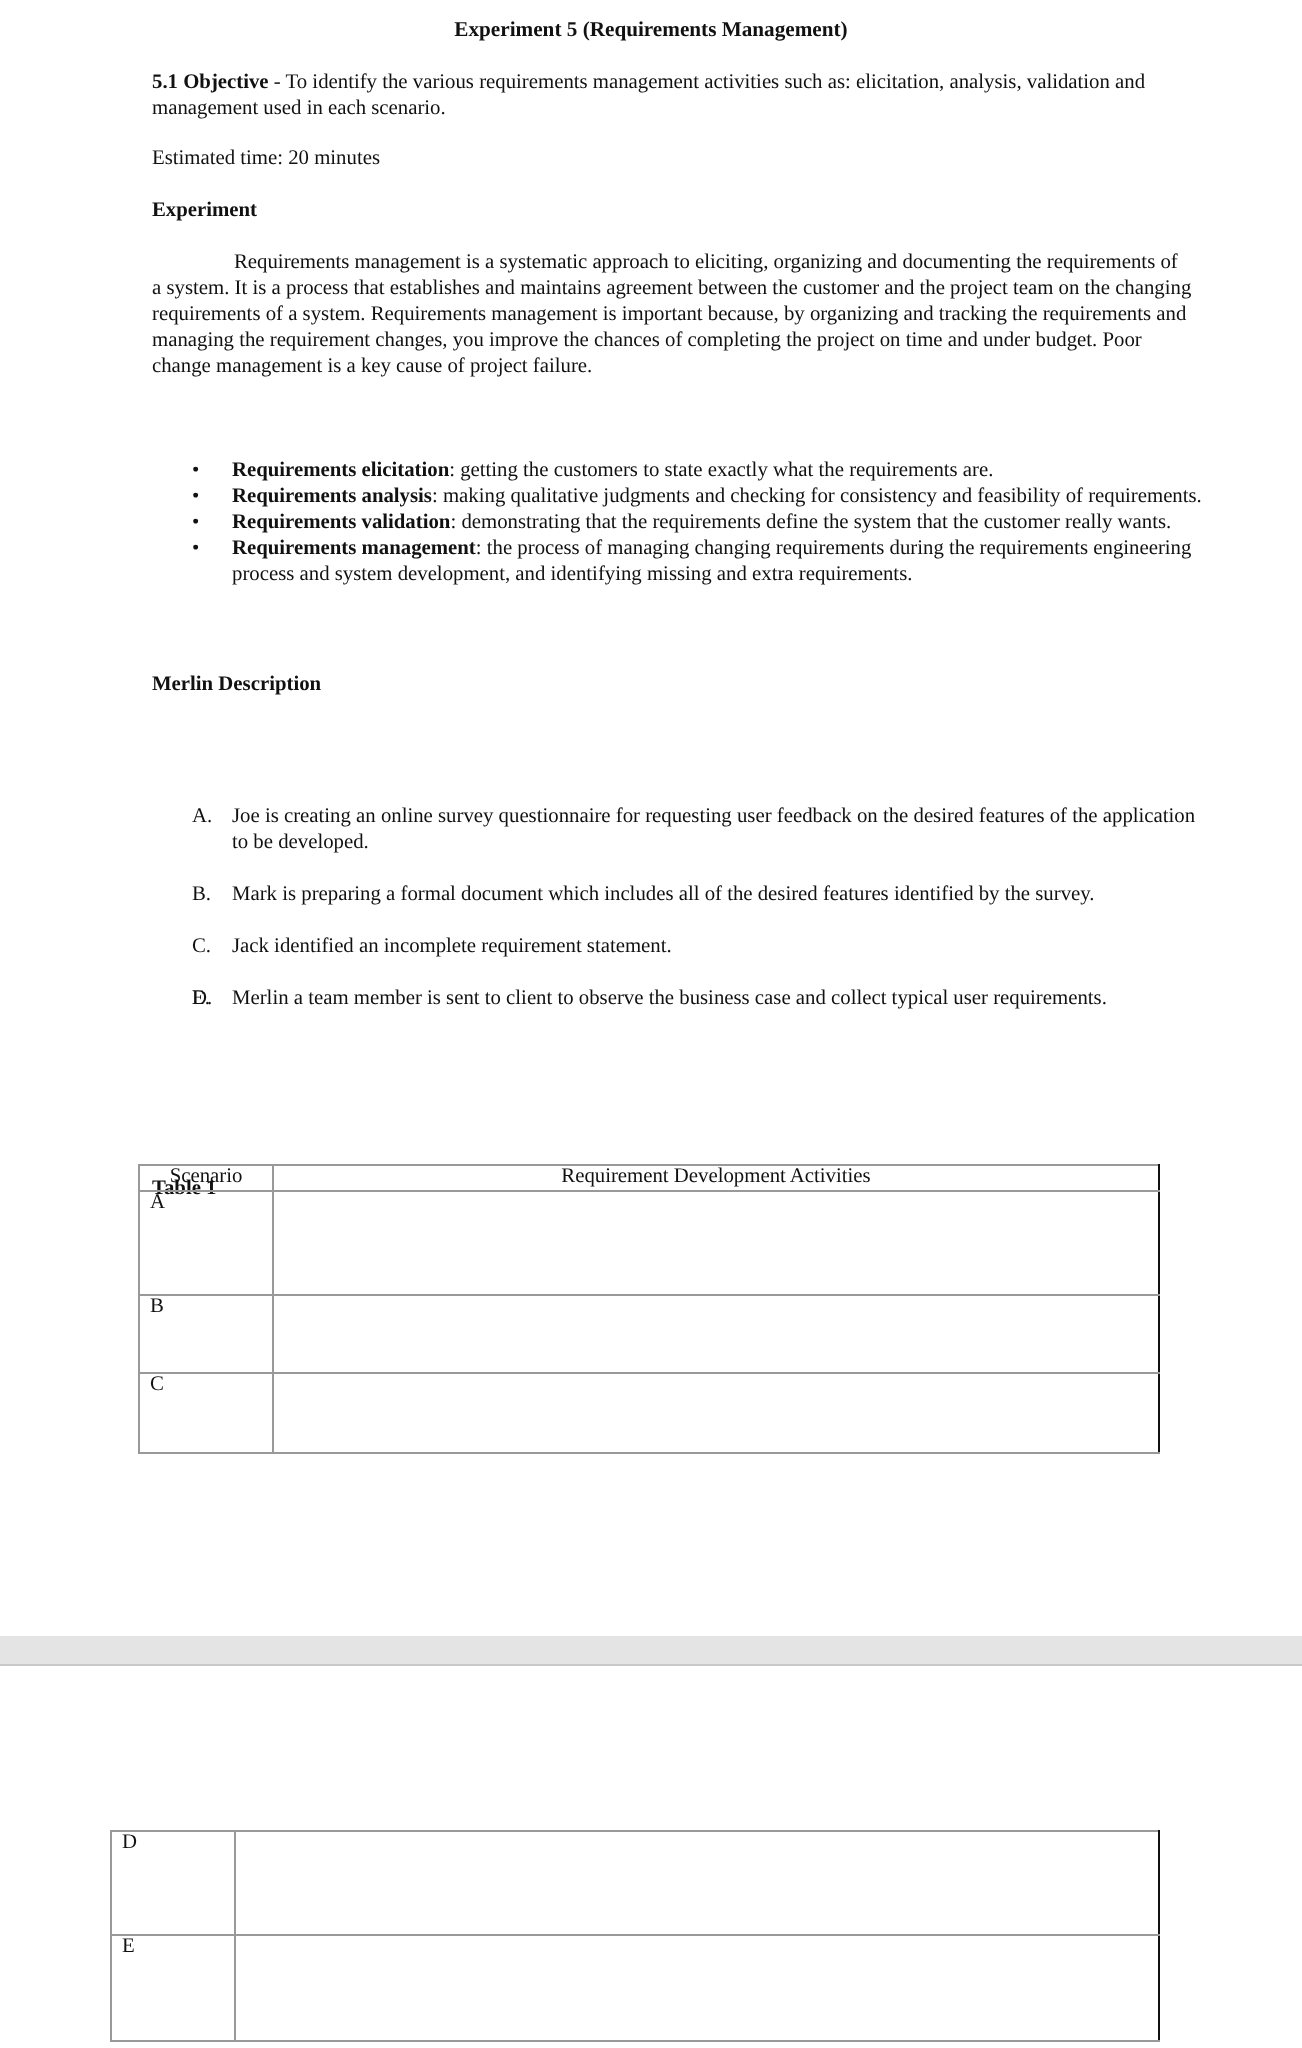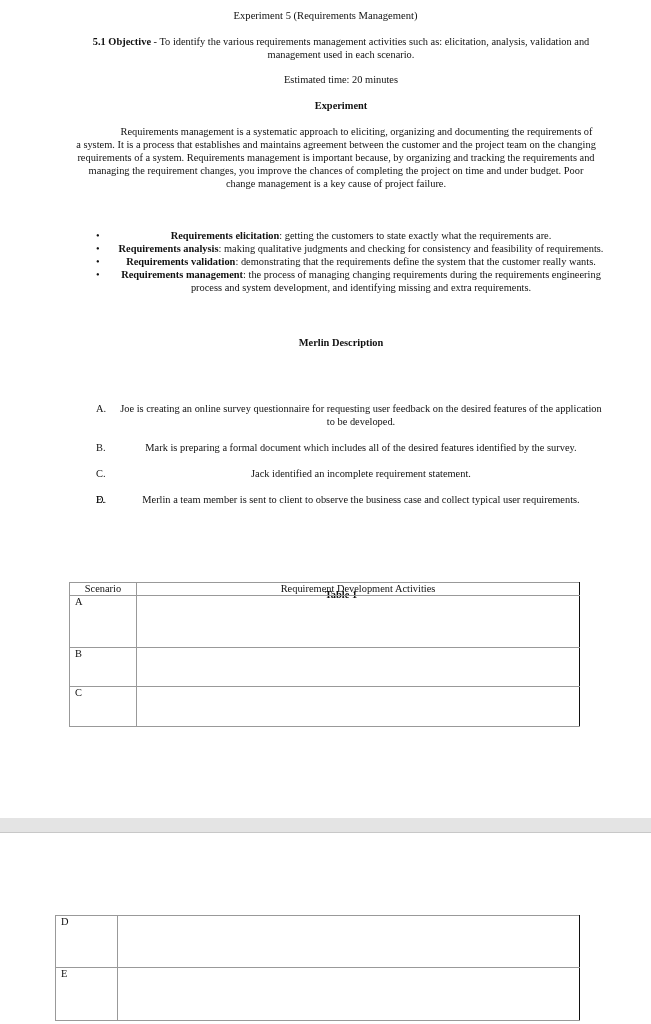--- a/index.html
+++ b/index.html
@@ -28,25 +28,25 @@
       position: absolute;
       left: 0;
       top: 818px;
       width: 651px;
       height: 14px;
       background: #e4e4e4;
       border-bottom: 1px solid #c8c8c8;
     }
     .page2 { top: 833px; height: 191px; }
 
-    .abs { position: absolute; text-align: center; }
+    .abs { position: absolute; }
     .title {
       left: 0; width: 651px; top: 9px;
       text-align: center;
-      font-weight: normal;
+      font-weight: bold;
       font-size: 10.6px;
     }
     .para {
       left: 76px; width: 530px;
     }
     b { font-weight: bold; }
 
     .bg-para {
       left: 76px; width: 520px; top: 125px;
     }

